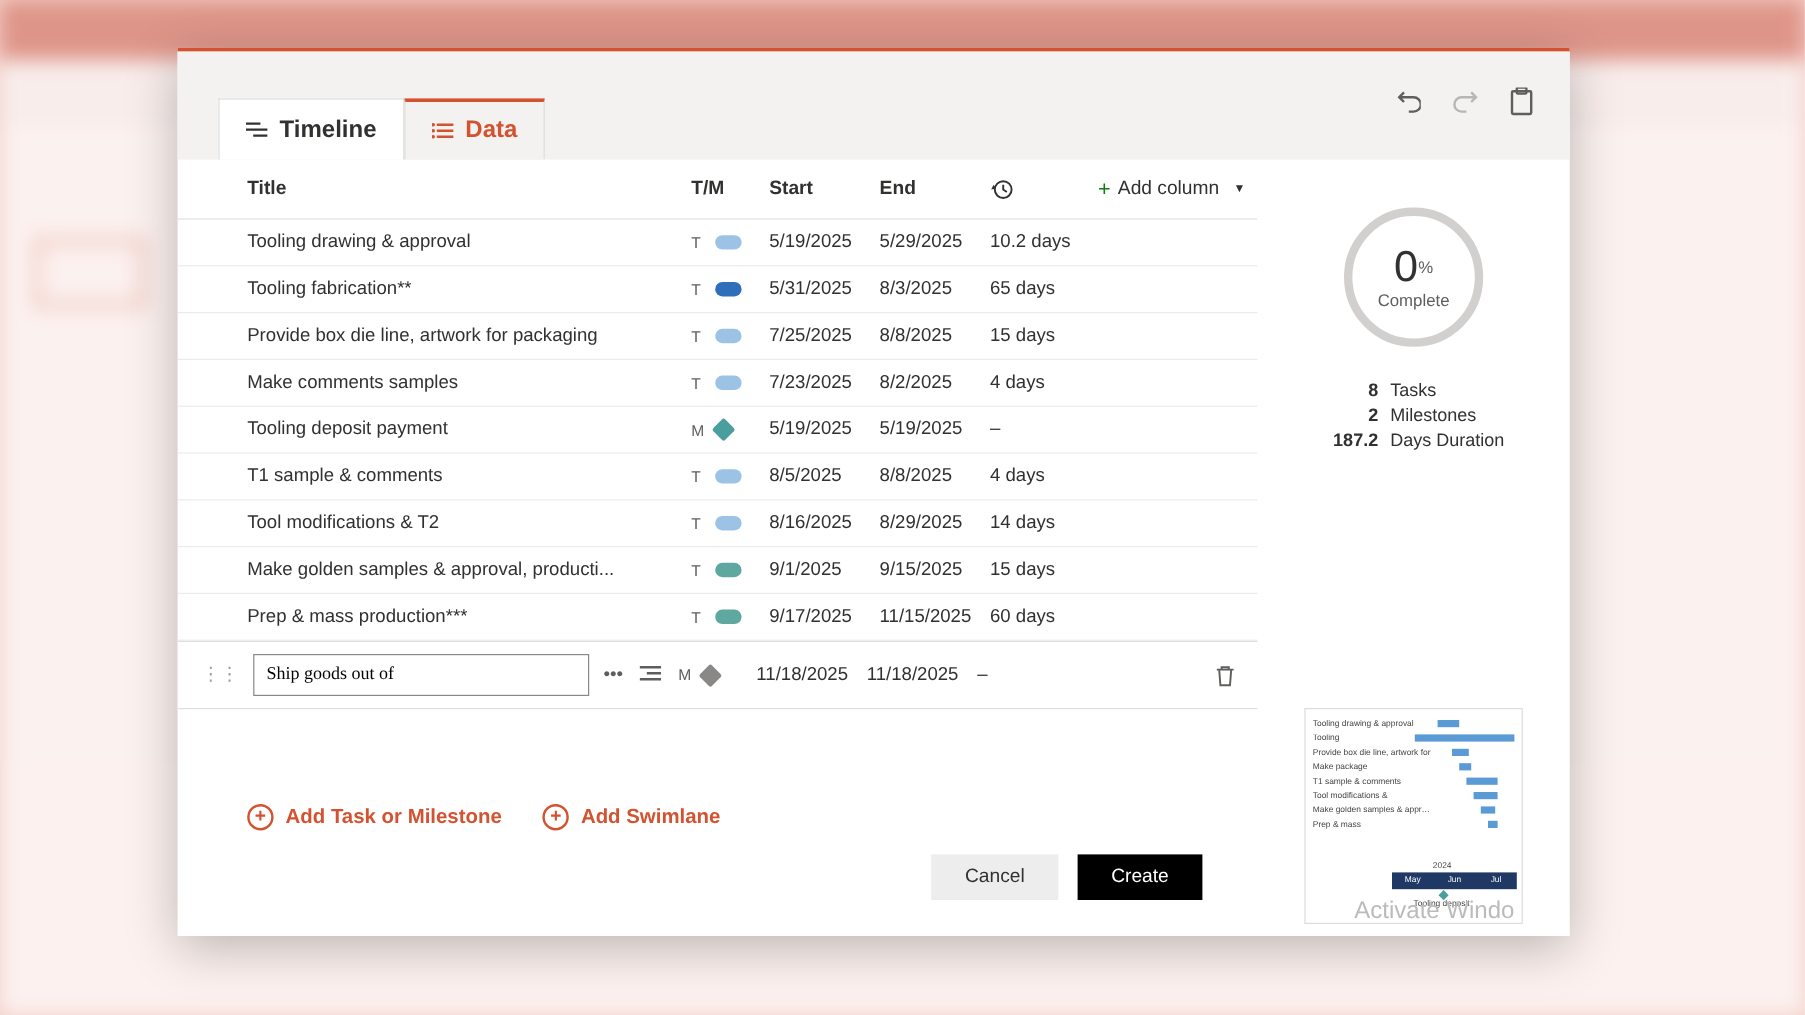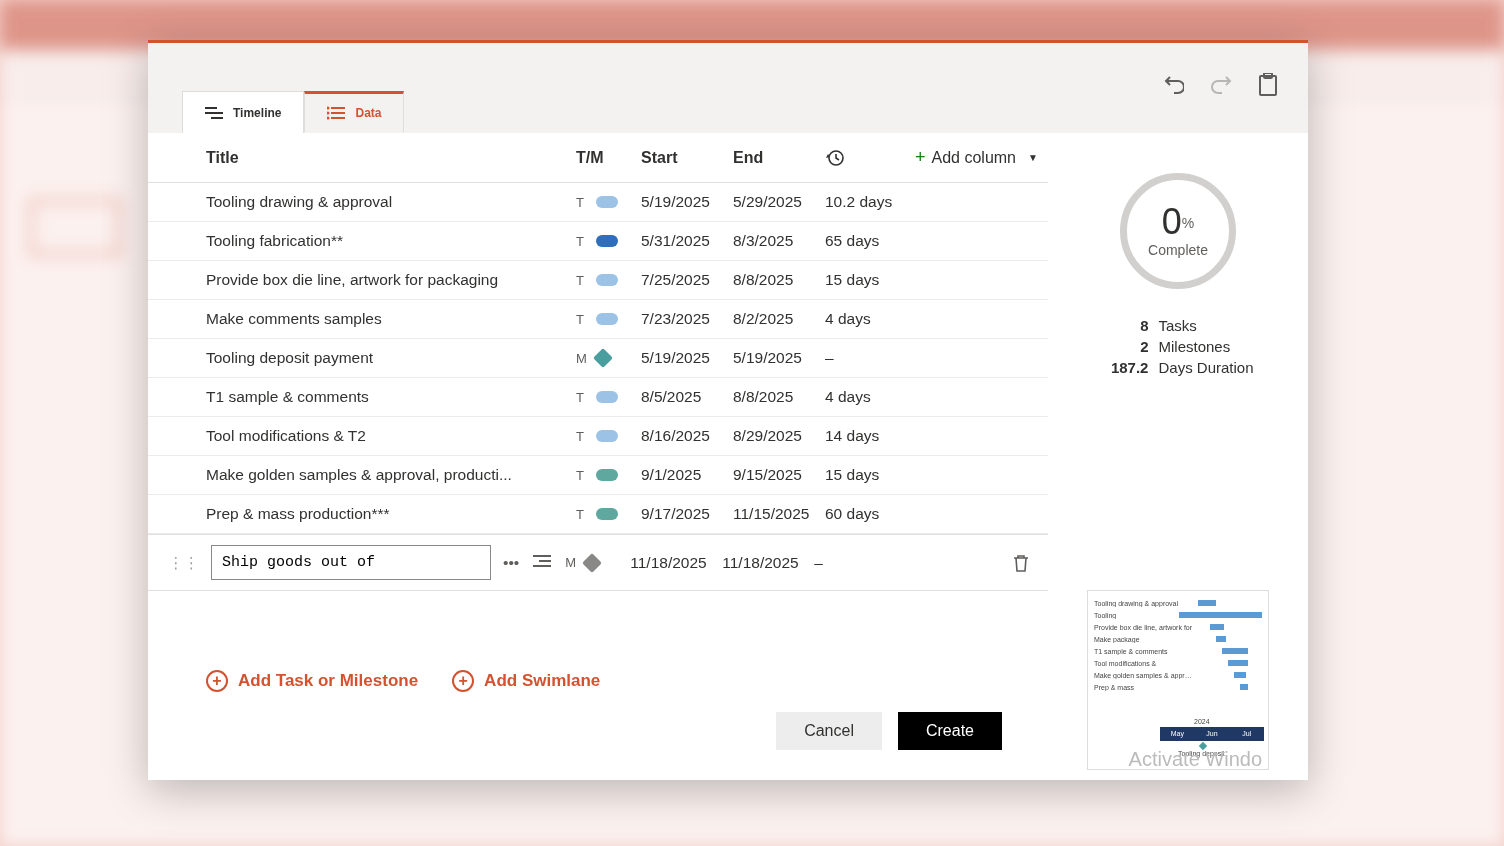--- a/index.html
+++ b/index.html
@@ -59,21 +59,21 @@
   }
   .tabs {
     display: flex;
     gap: 0;
   }
   .tab {
     display: flex;
     align-items: center;
     gap: 10px;
     padding: 12px 22px;
-    font-size: 12px;
+    font-size: 20px;
     font-weight: 600;
     cursor: pointer;
     border: 1px solid transparent;
   }
   .tab.inactive {
     background: #fff;
     border: 1px solid #ddd;
     border-bottom: none;
     color: #323130;
   }
@@ -162,21 +162,21 @@
     border-top: 1px solid #e1dfdd;
     border-bottom: 1px solid #e1dfdd;
     padding-left: 20px;
   }
   .drag-handle { color:#a19f9d; margin-right:12px; cursor:grab; }
   .edit-input {
     width: 280px;
     padding: 8px 10px;
     border: 1px solid #8a8886;
     font-size: 15px;
-    font-family: Liberation Mono, monospace;
+    font-family: Liberation Serif, serif;
   }
   .row-extra-icons { display:flex; gap:14px; margin-left:12px; color:#605e5c; }
   .trash { position:absolute; right:18px; color:#605e5c; cursor:pointer; }
   .add-actions {
     display:flex; gap:34px; padding: 26px 0 20px 58px;
   }
   .add-action {
     display:flex; align-items:center; gap:10px;
     color:#d35230; font-weight:600; font-size:17px; cursor:pointer;
   }

